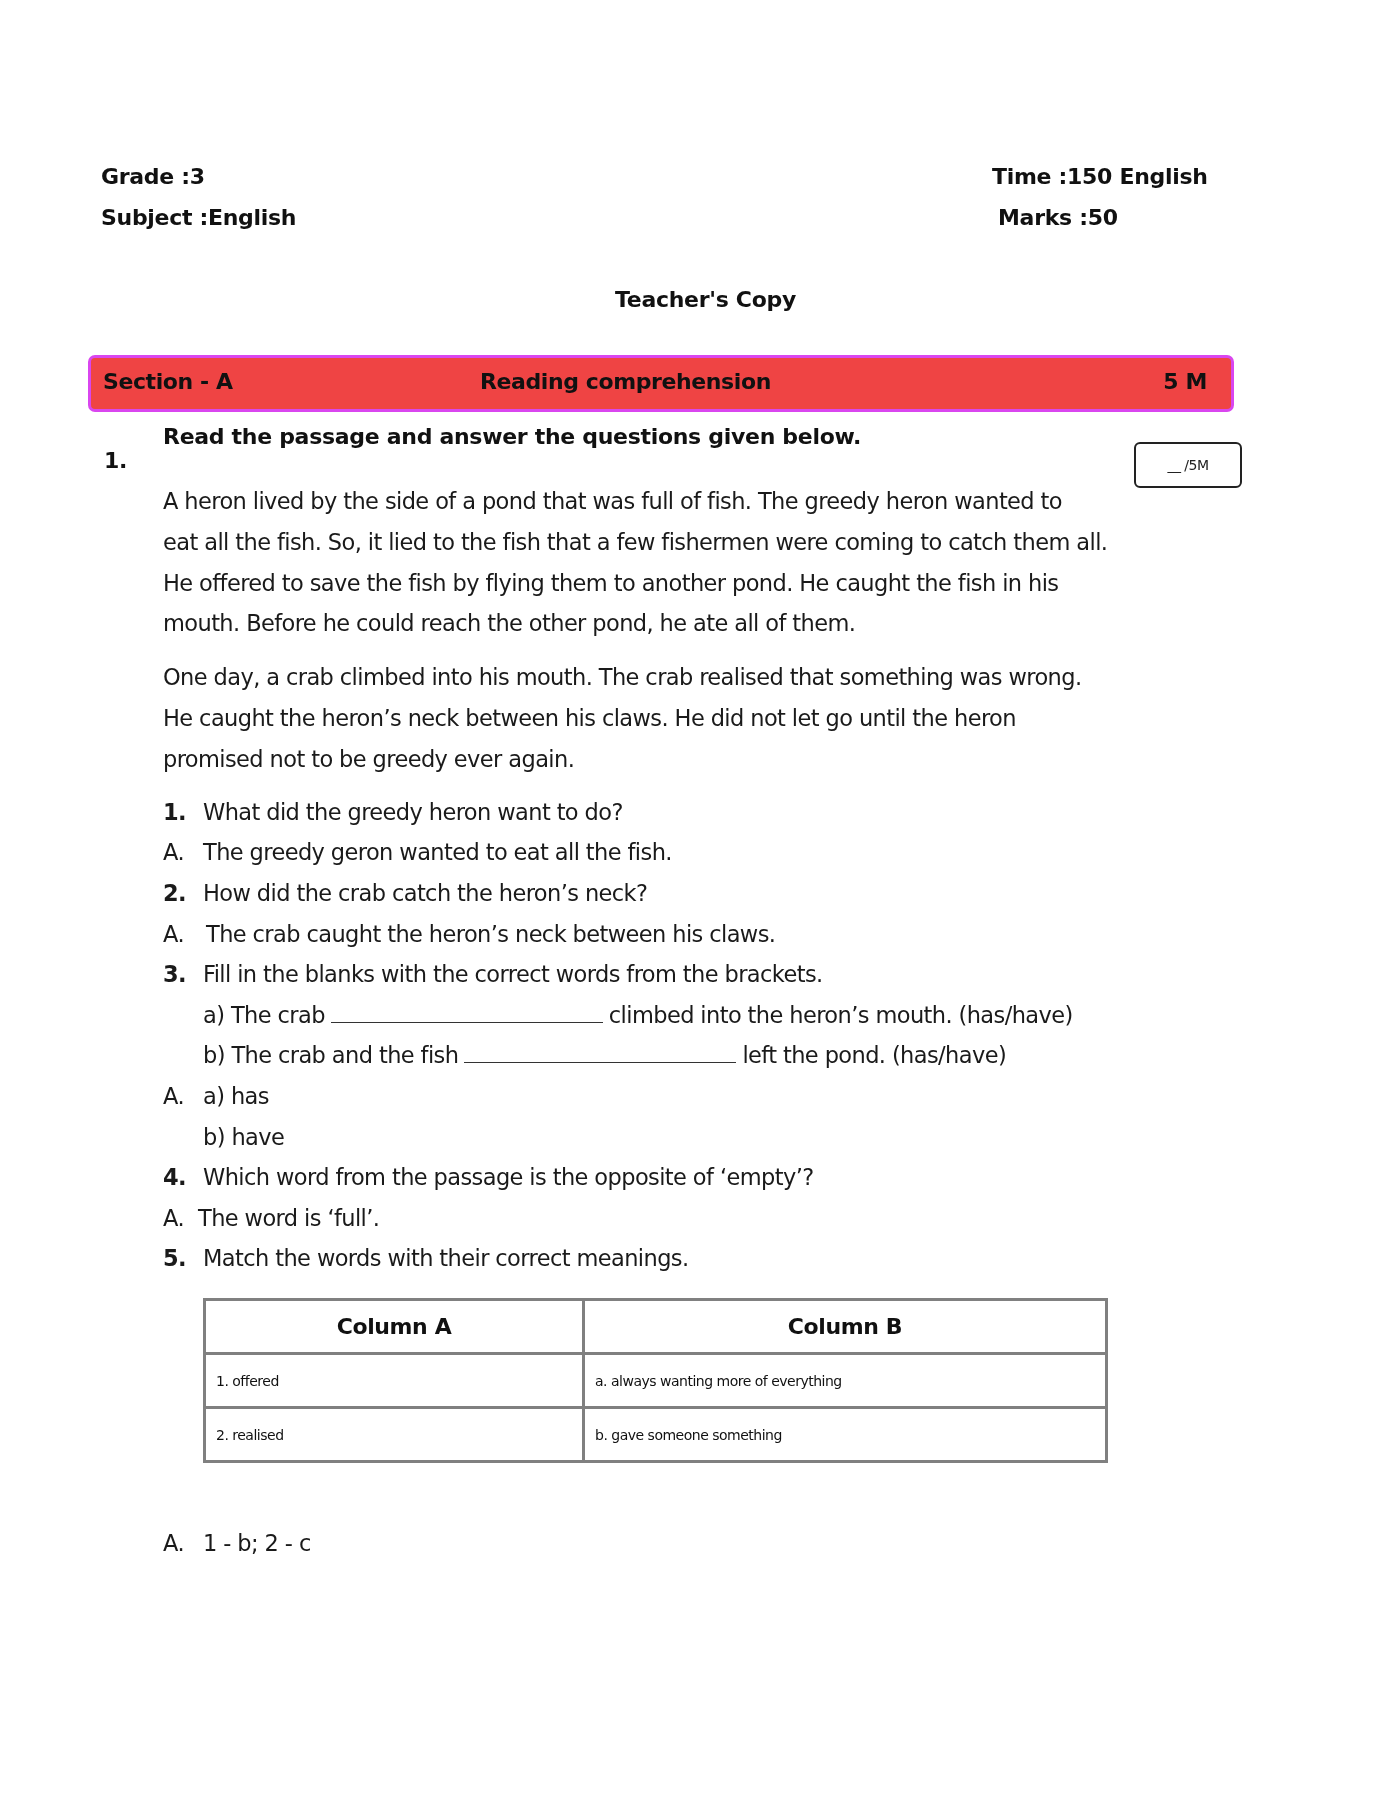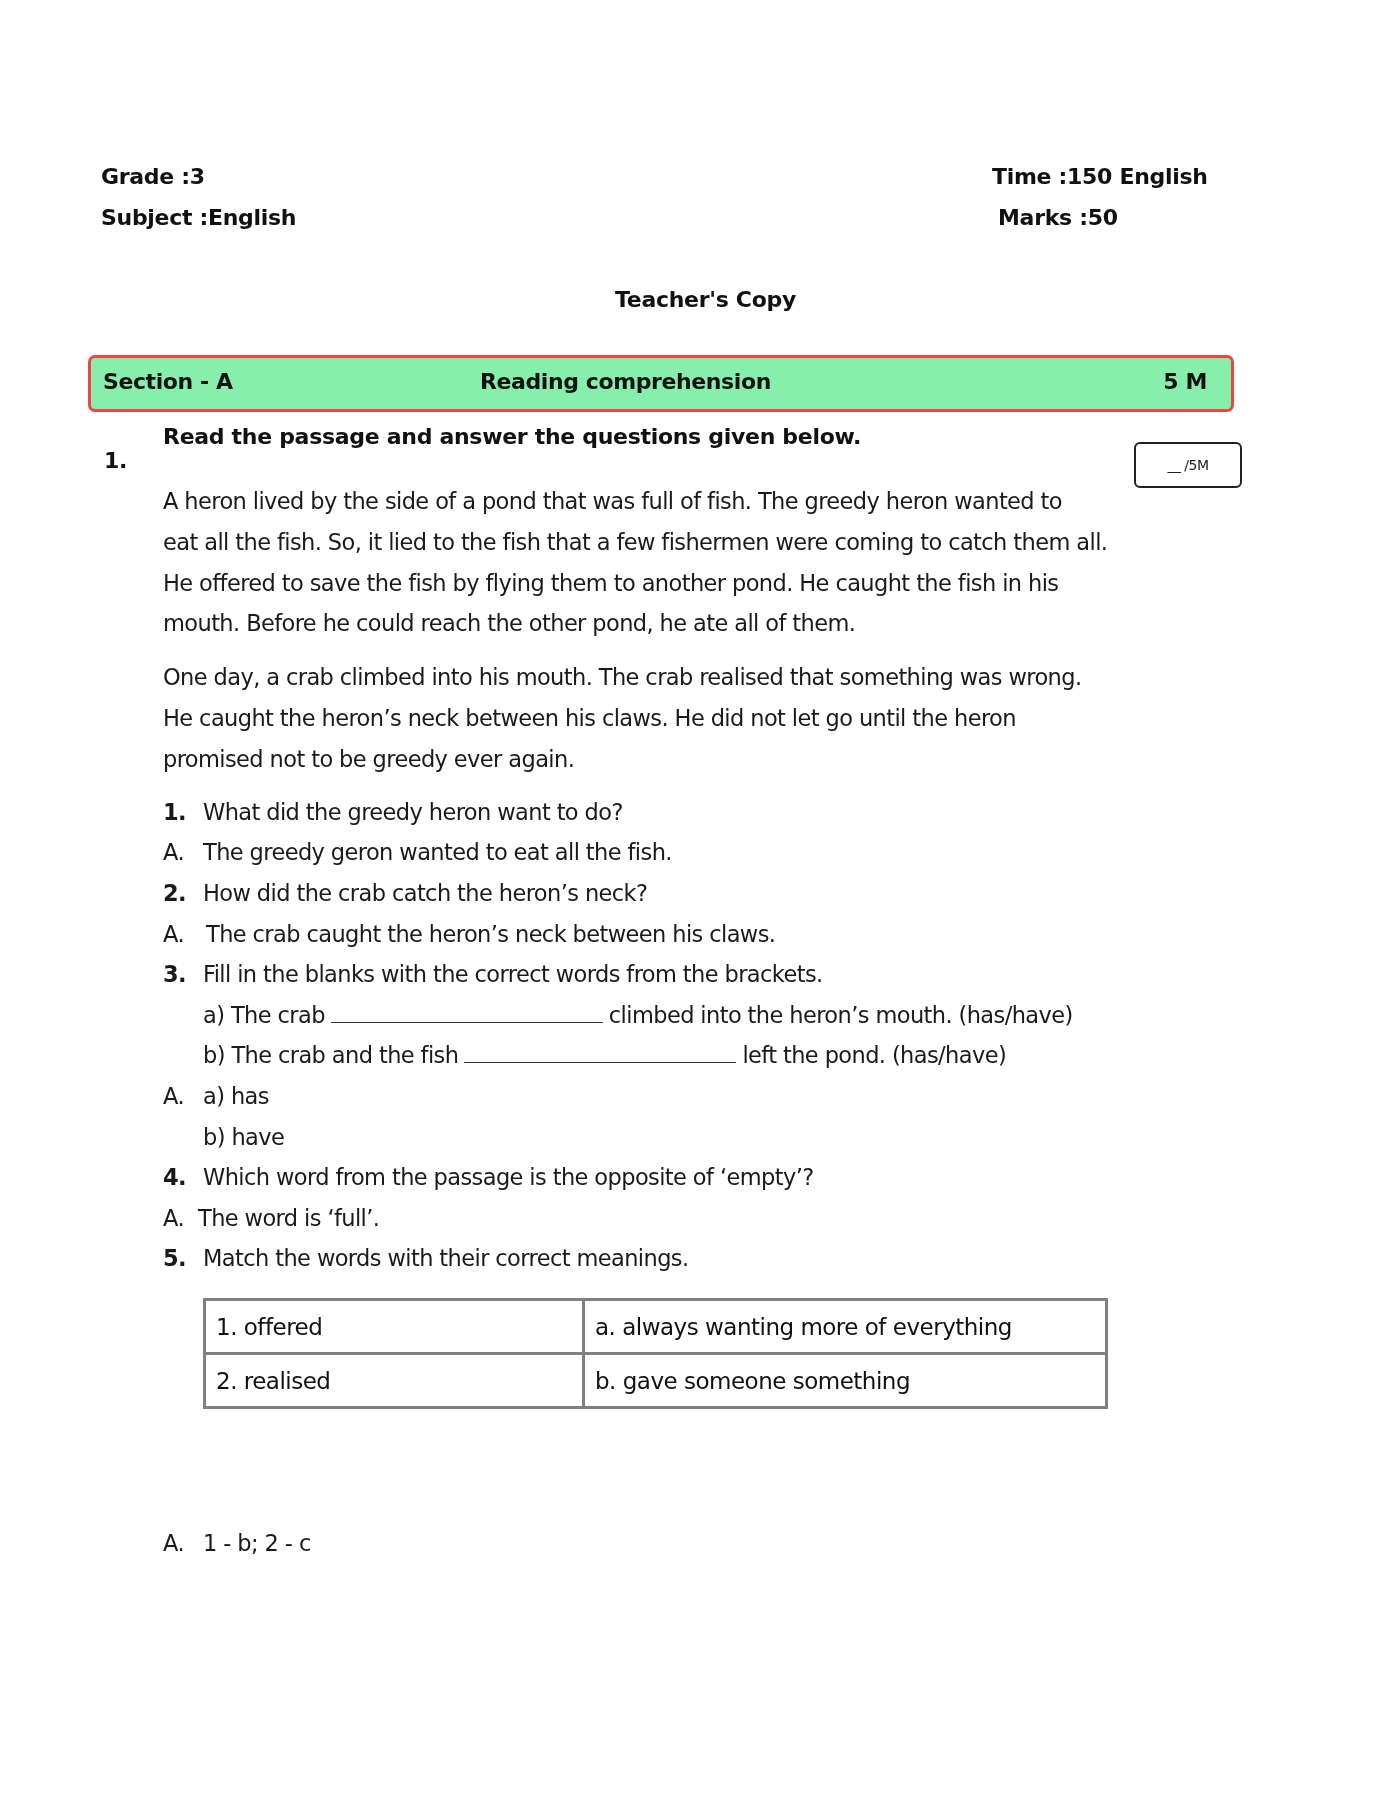--- a/index.html
+++ b/index.html
@@ -3,28 +3,28 @@
 <meta charset="utf-8">
 <style>
   html, body { margin: 0; padding: 0; background: #ffffff; }
   body { width: 1391px; height: 1800px; position: relative; overflow: hidden;
          font-family: "DejaVu Sans", "Liberation Sans", sans-serif; color: #111; }
   .abs { position: absolute; white-space: nowrap; }
   .hdr { font-weight: bold; font-size: 22px; letter-spacing: -0.3px; }
   .body-text { font-size: 22.5px; letter-spacing: -0.6px; color: #1a1a1a; }
   .bold { font-weight: bold; }
   .section-bar { position: absolute; left: 88px; top: 355px; width: 1140px; height: 51px;
-                 background: #86efac; border: 3px solid #ef4444; border-radius: 7px; }
+                 background: #ef4444; border: 3px solid #d946ef; border-radius: 7px; }
   .section-bar span { position: absolute; top: 11px; font-weight: bold; font-size: 22px; letter-spacing: -0.4px; }
   .marks-box { position: absolute; left: 1134px; top: 442px; width: 104px; height: 42px;
                border: 2px solid #222; border-radius: 6px; font-size: 14px; letter-spacing: -0.5px;
                display: flex; align-items: center; justify-content: center; color: #222; }
   .blank { display: inline-block; width: 272px; border-bottom: 1.5px solid #333; height: 20px; margin: 0 6px; vertical-align: baseline; }
   table.match { position: absolute; left: 203px; top: 1298px; width: 905px; border-collapse: collapse; }
-  table.match td, table.match th { border: 3px solid #808080; font-size: 23px; letter-spacing: -0.5px; padding: 0 10px; height: 51px; }
+  table.match td, table.match th { border: 3px solid #808080; font-size: 14px; letter-spacing: -0.5px; padding: 0 10px; height: 51px; }
   table.match th { font-weight: bold; text-align: center; font-size: 22px; letter-spacing: -0.4px; }
   table.match td.col-a { width: 356px; }
   table.match tr.last td { height: 61px; }
 </style>
 </head>
 <body>
 
 <div class="abs hdr" style="left:101px; top:164px;">Grade :3</div>
 <div class="abs hdr" style="left:101px; top:205px;">Subject :English</div>
 <div class="abs hdr" style="left:992px; top:164px;">Time :150 English</div>
@@ -76,20 +76,24 @@
 <div class="abs body-text bold" style="left:163px; top:1164px;">4.</div>
 <div class="abs body-text" style="left:203px; top:1164px;">Which word from the passage is the opposite of ‘empty’?</div>
 <div class="abs body-text" style="left:163px; top:1205px;">A.</div>
 <div class="abs body-text" style="left:198px; top:1205px;">The word is ‘full’.</div>
 
 <div class="abs body-text bold" style="left:163px; top:1245px;">5.</div>
 <div class="abs body-text" style="left:203px; top:1245px;">Match the words with their correct meanings.</div>
 
 <table class="match">
   <tbody>
+      <tr>
+    <th>Column A</th>
+    <th>Column B</th>
+  </tr>
   <tr>
     <td class="col-a">1. offered</td>
     <td>a. always wanting more of everything</td>
   </tr>
   <tr>
     <td class="col-a">2. realised</td>
     <td>b. gave someone something</td>
   </tr>
 </tbody>
   </table>

